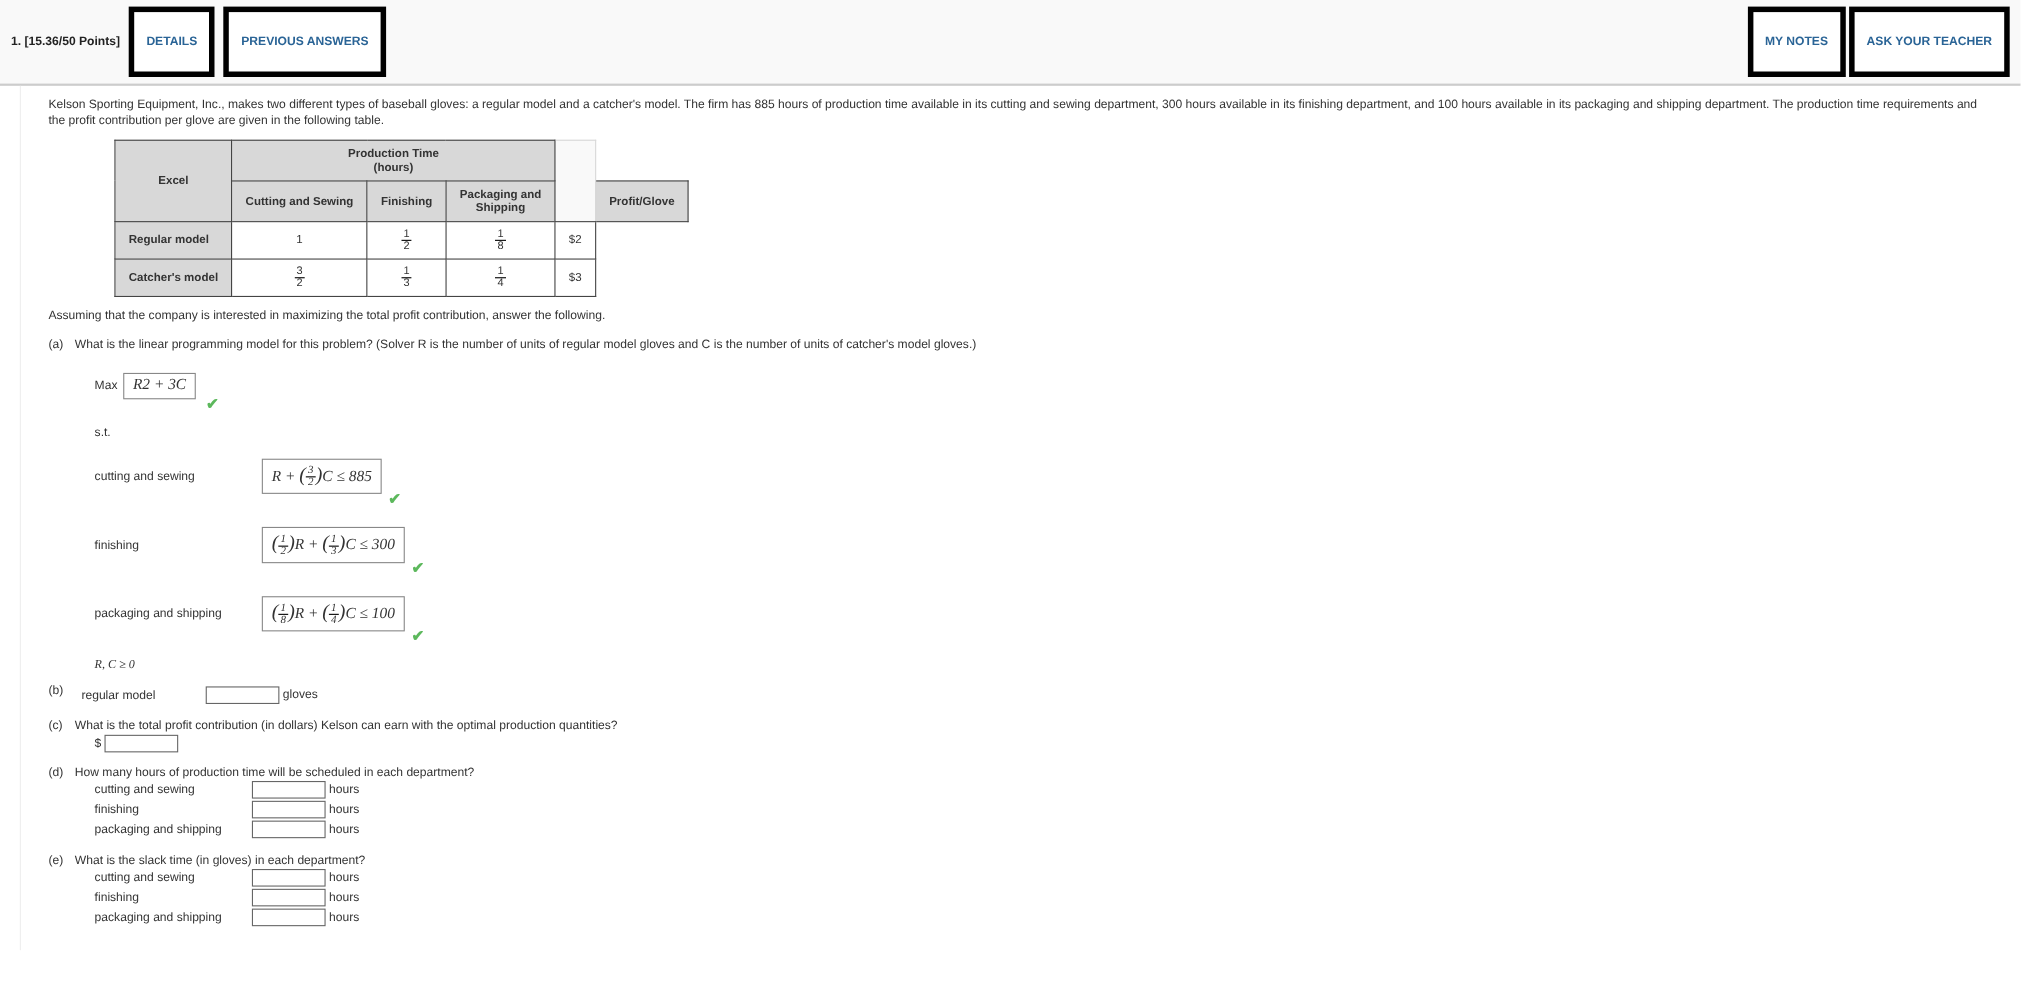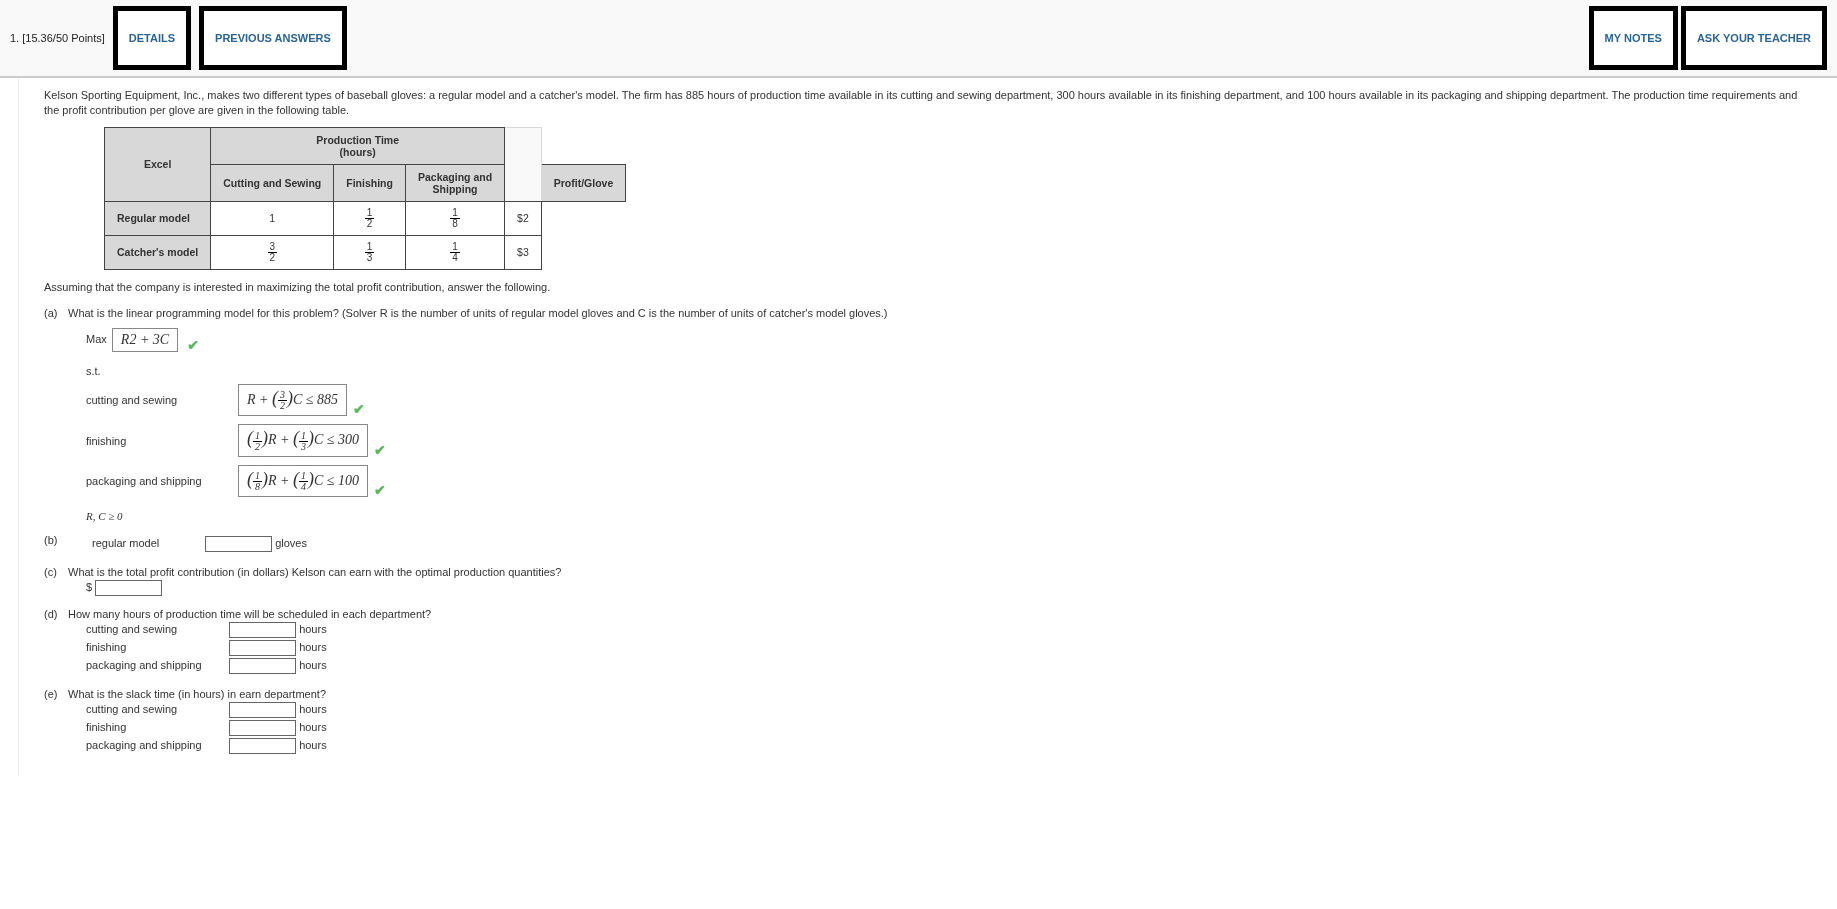--- a/index.html
+++ b/index.html
@@ -11,21 +11,21 @@
   }
   .header{
     display:flex;
     justify-content:space-between;
     align-items:center;
     padding:6px 10px;
     border-bottom:2px solid #ccc;
     background:#f9f9f9;
   }
   .header-left{display:flex;align-items:center;gap:8px}
-  .qnum{font-weight:normal;color:#222}
+  .qnum{font-weight:bold;color:#222}
   .btn{
     border:5px solid #000000;
     color:#2a6496;
     background:#fff;
     padding:21px 11px;
     font-size:11px;
     font-weight:bold;
     cursor:pointer;
   }
   .content{
@@ -46,21 +46,21 @@
   .frac{display:inline-block;text-align:center;vertical-align:middle;font-size:10px;line-height:1}
   .frac .n{display:block;border-bottom:1px solid #000;padding:0 2px}
   .frac .d{display:block;padding:0 2px}
   .part{margin:12px 0 0 0}
   .part-label{display:table-cell;width:24px;vertical-align:top}
   .part-body{display:table-cell;vertical-align:top}
   .ans-box{
     display:inline-block;
     border:1px solid #888;
     padding:4px 8px;
-    margin:1px 2px;
+    margin:12px 2px;
     font-family:'Times New Roman',serif;
     font-style:italic;
     font-size:14px;
     vertical-align:middle;
     min-width:40px;
     text-align:center;
     line-height:1;
   }
   .check{
     color:#5cb85c;
@@ -171,21 +171,21 @@
         <span class="check" style="align-self:flex-end">✔</span>
       </div>
 
       <div style="margin:12px 0 0 18px;font-style:italic;font-family:serif">R, C ≥ 0</div>
     </div>
   </div>
 
   <div class="part">
     <div class="part-label">(b)</div>
     <div class="part-body">
-      <div class="sub-row" style="margin-left:24px">
+      <div class="sub-row" style="margin-left:6px">
         <span class="slabel" style="width:110px">regular model</span>
         <span class="small-input"></span>
         <span>gloves</span>
       </div>
     </div>
   </div>
 
   <div class="part">
     <div class="part-label">(c)</div>
     <div class="part-body">
@@ -215,21 +215,21 @@
         <span class="slabel">packaging and shipping</span>
         <span class="small-input"></span>
         <span>hours</span>
       </div>
     </div>
   </div>
 
   <div class="part">
     <div class="part-label">(e)</div>
     <div class="part-body">
-      <div>What is the slack time (in hours) in earn department?</div>
+      <div>What is the slack time (in gloves) in each department?</div>
       <div class="sub-row" style="margin-left:18px">
         <span class="slabel">cutting and sewing</span>
         <span class="small-input"></span>
         <span>hours</span>
       </div>
       <div class="sub-row" style="margin-left:18px">
         <span class="slabel">finishing</span>
         <span class="small-input"></span>
         <span>hours</span>
       </div>

